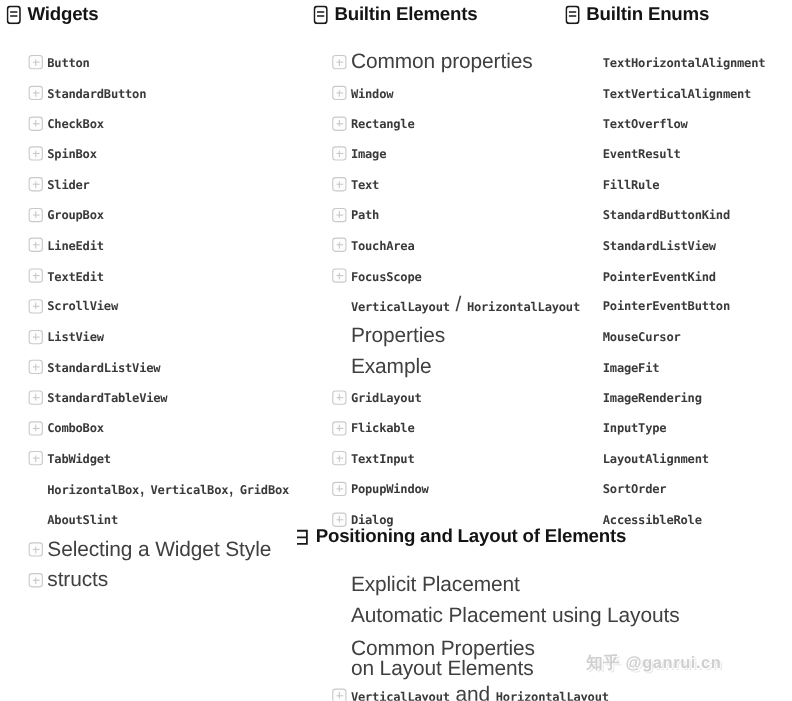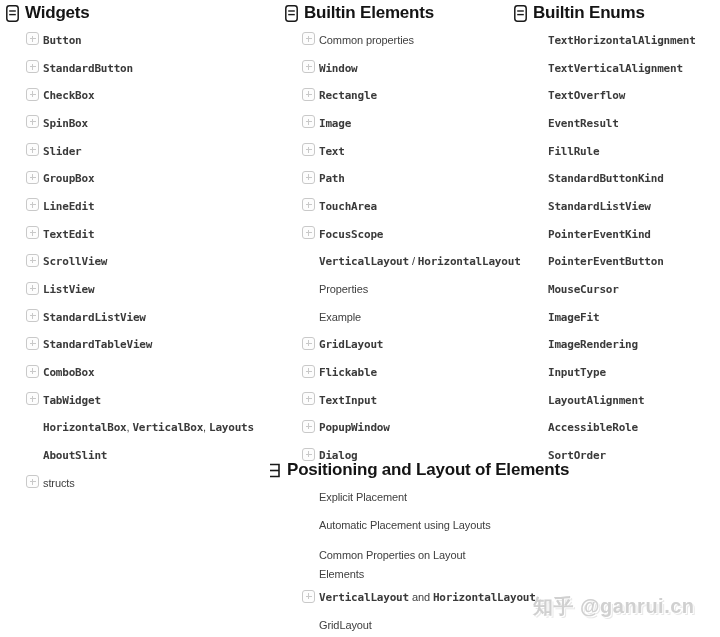--- a/index.html
+++ b/index.html
@@ -20,57 +20,57 @@
     display: flex; align-items: center; gap: 6px;
     height: 22px; margin-top: 2px;
     color: #141414; font-weight: 700;
     font-size: 17px; letter-spacing: -0.2px;
     white-space: nowrap; cursor: pointer;
   }
   .section-header .hicon { flex: 0 0 auto; display: flex; }
   .section-positioning .section-header { margin-top: -9px; }
   .section-positioning .section-header .hicon { margin-left: -17px; }
 
-  .items { margin-top: 1px; }
+  .items { margin-top: 19px; }
   #col-0 .items { padding-left: 20px; }
   #col-1 .items { padding-left: 17px; }
   #col-2 .items { padding-left: 34px; }
 
   .row {
     height: 27.7px;
     display: flex; align-items: center; gap: 4px;
     white-space: nowrap; cursor: pointer;
   }
   .row .label { display: inline-block; }
   .row.wrap { height: 45.2px; align-items: flex-end; padding-top: 5px; box-sizing: border-box; }
   .row.wrap .label { white-space: normal; max-width: 190px; line-height: 18px; }
 
   .t-mono {
     font-family: "DejaVu Sans Mono", monospace;
     font-size: 11px; font-weight: 600;
     letter-spacing: -0.2px; color: #3a3a3a;
   }
   .t-sans {
     font-family: "Liberation Sans", sans-serif;
-    font-size: 11px; letter-spacing: -0.1px; color: #404040;
+    font-size: 19px; letter-spacing: -0.1px; color: #404040;
   }
 
   .expander {
     flex: 0 0 13px; width: 13px; height: 13px;
     border: 1px solid #c9c9c9; border-radius: 3px;
     position: relative; box-sizing: border-box; background: #fdfdfd;
   }
   .expander::before, .expander::after { content: ""; position: absolute; background: #c9c9c9; }
   .expander::before { left: 2.5px; right: 2.5px; top: 50%; height: 1px; margin-top: -0.5px; }
   .expander::after  { top: 2.5px; bottom: 2.5px; left: 50%; width: 1px; margin-left: -0.5px; }
   .expander.hidden { visibility: hidden; }
 
   .watermark {
     position: absolute; left: 533px; top: 593px;
-    font-size: 20px; font-weight: 700;
+    font-size: 15px; font-weight: 700;
     color: #d0d0d0; letter-spacing: 0.5px;
     text-shadow: 1px 1px 0 #ffffff, 2px 2px 0 rgba(190,190,190,0.35);
     white-space: nowrap;
   }
 </style>
 </head>
 <body>
 
 <div id="columns-root">
     <div class="col" id="col-0">
@@ -137,25 +137,29 @@
           <div class="row">
             <span class="expander"></span>
             <span class="label"><span class="t-mono">ComboBox</span></span>
           </div>
           <div class="row">
             <span class="expander"></span>
             <span class="label"><span class="t-mono">TabWidget</span></span>
           </div>
           <div class="row">
             <span class="expander hidden"></span>
-            <span class="label"><span class="t-mono">HorizontalBox</span><span class="t-sans">, </span><span class="t-mono">VerticalBox</span><span class="t-sans">, </span><span class="t-mono">Layouts</span></span>
+            <span class="label"><span class="t-mono">HorizontalBox</span><span class="t-sans">, </span><span class="t-mono">VerticalBox</span><span class="t-sans">, </span><span class="t-mono">GridBox</span></span>
           </div>
           <div class="row">
             <span class="expander hidden"></span>
             <span class="label"><span class="t-mono">AboutSlint</span></span>
+          </div>
+          <div class="row">
+            <span class="expander"></span>
+            <span class="label"><span class="t-sans">Selecting a Widget Style</span></span>
           </div>
           <div class="row">
             <span class="expander"></span>
             <span class="label"><span class="t-sans">structs</span></span>
           </div>
         </div>
       </div>
     </div>
     <div class="col" id="col-1">
       <div class="section section-builtin-elements">
@@ -319,23 +323,23 @@
           <div class="row">
             <span class="label"><span class="t-mono">ImageRendering</span></span>
           </div>
           <div class="row">
             <span class="label"><span class="t-mono">InputType</span></span>
           </div>
           <div class="row">
             <span class="label"><span class="t-mono">LayoutAlignment</span></span>
           </div>
           <div class="row">
+            <span class="label"><span class="t-mono">SortOrder</span></span>
+          </div>
+          <div class="row">
             <span class="label"><span class="t-mono">AccessibleRole</span></span>
-          </div>
-          <div class="row">
-            <span class="label"><span class="t-mono">SortOrder</span></span>
           </div>
         </div>
       </div>
     </div>
   </div>
 
 <div class="watermark">知乎 @ganrui.cn</div>
 
 </body></html>

